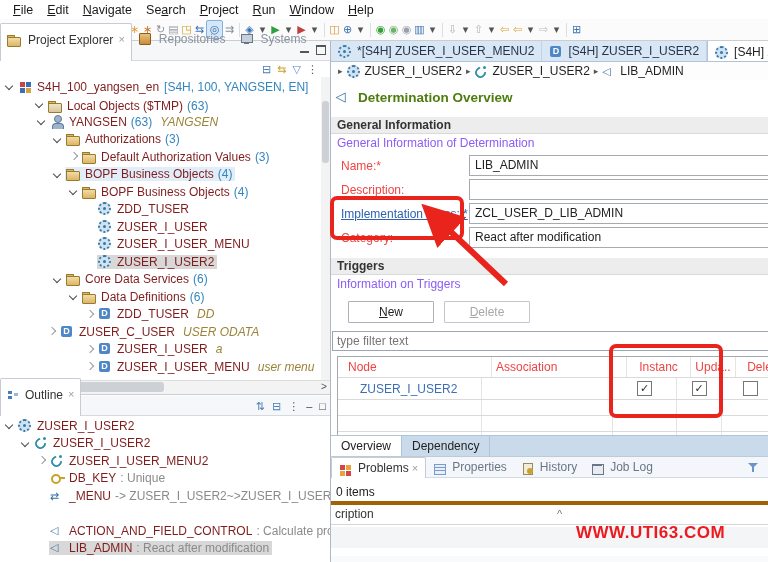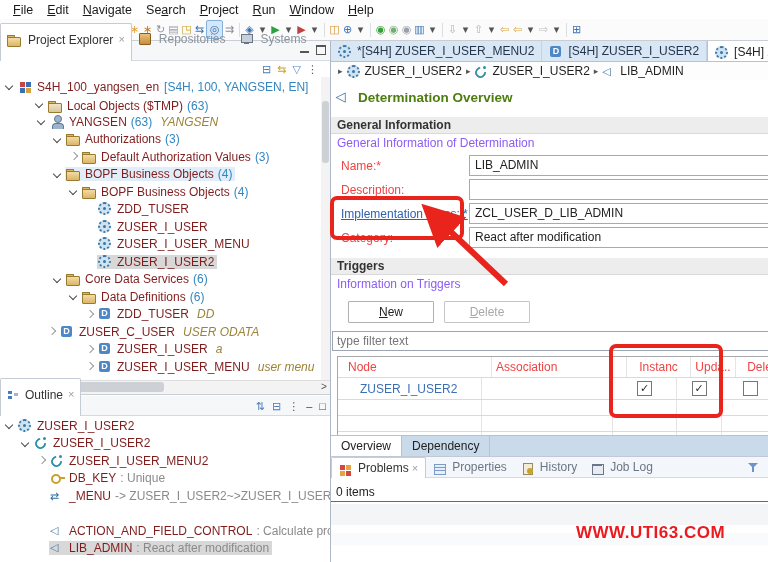--- a/index.html
+++ b/index.html
@@ -159,21 +159,21 @@
   .btab{display:flex;align-items:center;padding:0 10px;border-right:1px solid #AFC4DB;color:#222;cursor:default}
   .btab.active{background:#fff}
 
   
   #probs{position:absolute;top:415px;left:0;right:0;bottom:0;background:#fff;border-top:1px solid #C2C9D6}
   #ptabs{height:20px;background:#F3F7FC;border-bottom:1px solid #D5DAE2;display:flex;align-items:flex-end;position:relative}
   .ptab{display:flex;align-items:center;height:20px;padding:0 7px;color:#6B7683;cursor:default}
   .ptab.active{background:#fff;color:#333;border:1px solid #C6CCD6;border-bottom:none;border-radius:2px 2px 0 0;margin-bottom:-1px}
   .ptab .ico{margin-top:3px}
   #pfunnel{position:absolute;right:8px;top:4px}
-  #pcount{height:18px;line-height:18px;padding-left:5px;margin-top:5px;color:#222;border-bottom:1px solid #a16207}
+  #pcount{height:18px;line-height:18px;padding-left:5px;margin-top:5px;color:#222;border-bottom:4px solid #a16207}
   #pheader{height:19px;line-height:19px;padding-left:4px;color:#333;border-bottom:1px solid #D6D6D6;position:relative}
   .caret{position:absolute;left:226px;top:0;color:#777;font-size:11px}
   .caret::after{content:"^"}
   .pstripe1{height:21px;background:#F4F5F7;margin-top:2px}
   .pstripe2{height:12px;background:#F9FAFB;margin-top:8px}
 
   
   .redbox{position:absolute;border:4px solid #E8241D;border-radius:7px;z-index:50;pointer-events:none}
   #redbox1{left:330px;top:196px;width:126px;height:36px}
   #redbox2{left:609px;top:344px;width:106px;height:66px}
@@ -633,20 +633,24 @@
             <span class="ico pico-history"></span>
             <span class="plab">History</span>
           </div>
           <div class="ptab">
             <span class="ico pico-joblog"></span>
             <span class="plab">Job Log</span>
           </div>
           <span id="pfunnel" class="funnel"></span>
         </div>
       <div id="pcount">0 items</div>
+      <div id="pheader">
+        <span>cription</span>
+        <span class="caret"></span>
+      </div>
       <div class="pstripe1"></div>
       <div class="pstripe2"></div>
     </div>
   </div>
 
   <div id="redbox1" class="redbox"></div>
   <div id="redbox2" class="redbox"></div>
   <svg id="arrow" width="106" height="95">
     <defs>
       <marker id="ah" markerWidth="7" markerHeight="7" refX="5" refY="3.5" orient="auto">

